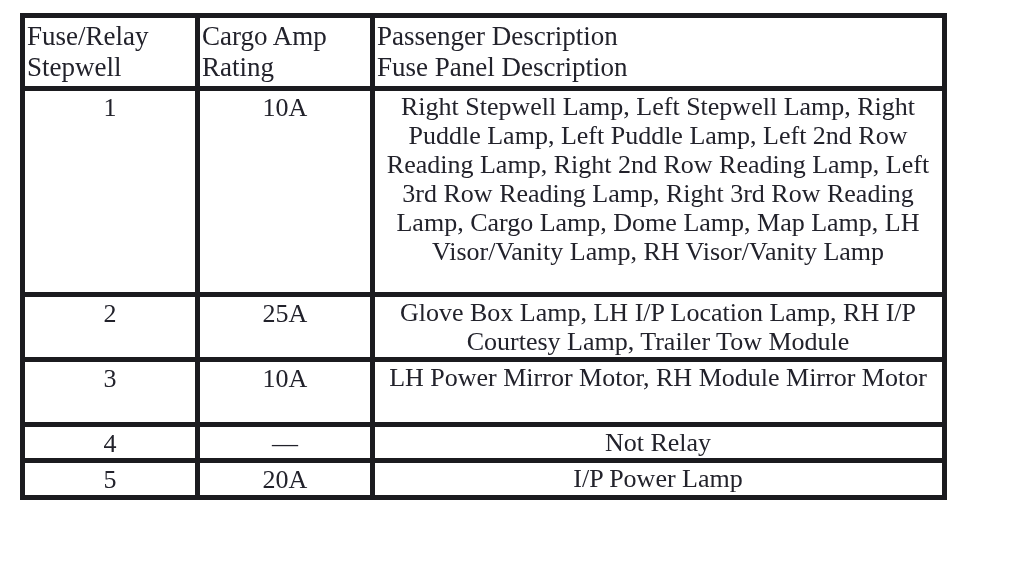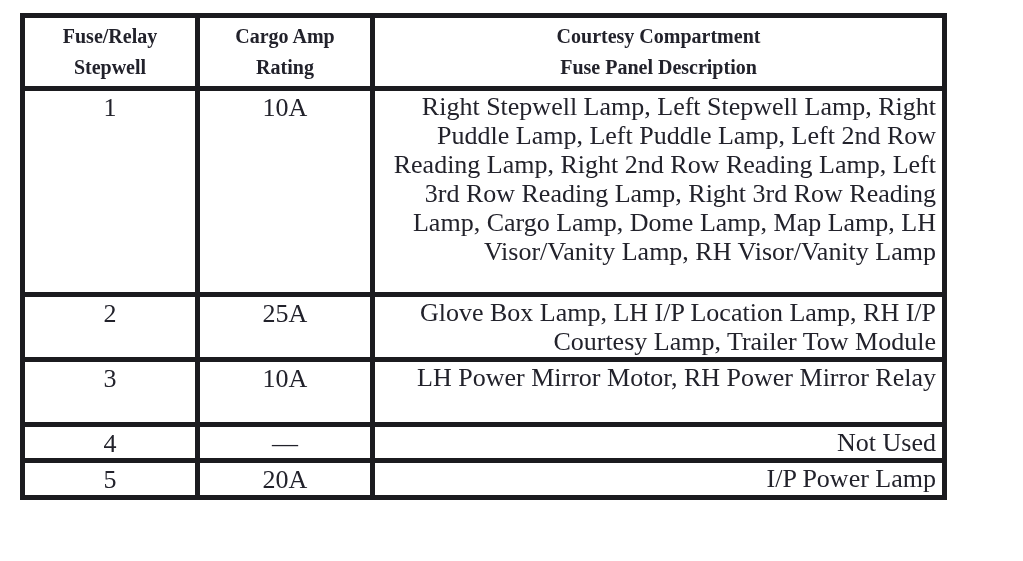--- a/index.html
+++ b/index.html
@@ -22,39 +22,39 @@
     width: 922px;
     border-collapse: collapse;
     table-layout: fixed;
   }
   .fuse-table th,
   .fuse-table td {
     border: 5px solid #1b1b1f;
     background: #ffffff;
   }
   .fuse-table th {
-    font-weight: bold;
-    font-size: 20px;
+    font-weight: normal;
+    font-size: 27px;
     line-height: 31px;
-    text-align: center;
+    text-align: left;
     vertical-align: middle;
     padding: 3px 2px;
     height: 60px;
   }
   .fuse-table td {
     font-size: 26px;
     line-height: 29px;
     vertical-align: top;
   }
   td.cell-center {
     text-align: center;
     padding: 2px 2px 0 2px;
   }
   td.cell-desc {
-    text-align: right;
+    text-align: center;
     padding: 1px 6px 1px 5px;
   }
   tr.row-1 td { height: 199px; }
   tr.row-2 td { height: 58px; }
   tr.row-3 td { height: 58px; }
   tr.row-4 td { height: 29px; }
   tr.row-5 td { height: 30px; }
 </style>
 </head>
 <body>
@@ -69,45 +69,45 @@
     <tr>
       <th>
         <span>Fuse/Relay</span><br>
         <span>Stepwell</span>
       </th>
       <th>
         <span>Cargo Amp</span><br>
         <span>Rating</span>
       </th>
       <th>
-        <span>Courtesy Compartment</span><br>
+        <span>Passenger Description</span><br>
         <span>Fuse Panel Description</span>
       </th>
     </tr>
   </thead>
   <tbody>
     <tr class="row-1">
       <td class="cell-center">1</td>
       <td class="cell-center">10A</td>
       <td class="cell-desc">Right Stepwell Lamp, Left Stepwell Lamp, Right Puddle Lamp, Left Puddle Lamp, Left 2nd Row Reading Lamp, Right 2nd Row Reading Lamp, Left 3rd Row Reading Lamp, Right 3rd Row Reading Lamp, Cargo Lamp, Dome Lamp, Map Lamp, LH Visor/Vanity Lamp, RH Visor/Vanity Lamp</td>
     </tr>
     <tr class="row-2">
       <td class="cell-center">2</td>
       <td class="cell-center">25A</td>
       <td class="cell-desc">Glove Box Lamp, LH I/P Location Lamp, RH I/P Courtesy Lamp, Trailer Tow Module</td>
     </tr>
     <tr class="row-3">
       <td class="cell-center">3</td>
       <td class="cell-center">10A</td>
-      <td class="cell-desc">LH Power Mirror Motor, RH Power Mirror Relay</td>
+      <td class="cell-desc">LH Power Mirror Motor, RH Module Mirror Motor</td>
     </tr>
     <tr class="row-4">
       <td class="cell-center">4</td>
       <td class="cell-center">—</td>
-      <td class="cell-desc">Not Used</td>
+      <td class="cell-desc">Not Relay</td>
     </tr>
     <tr class="row-5">
       <td class="cell-center">5</td>
       <td class="cell-center">20A</td>
       <td class="cell-desc">I/P Power Lamp</td>
     </tr>
   </tbody>
 </table>
 
 </body></html>

